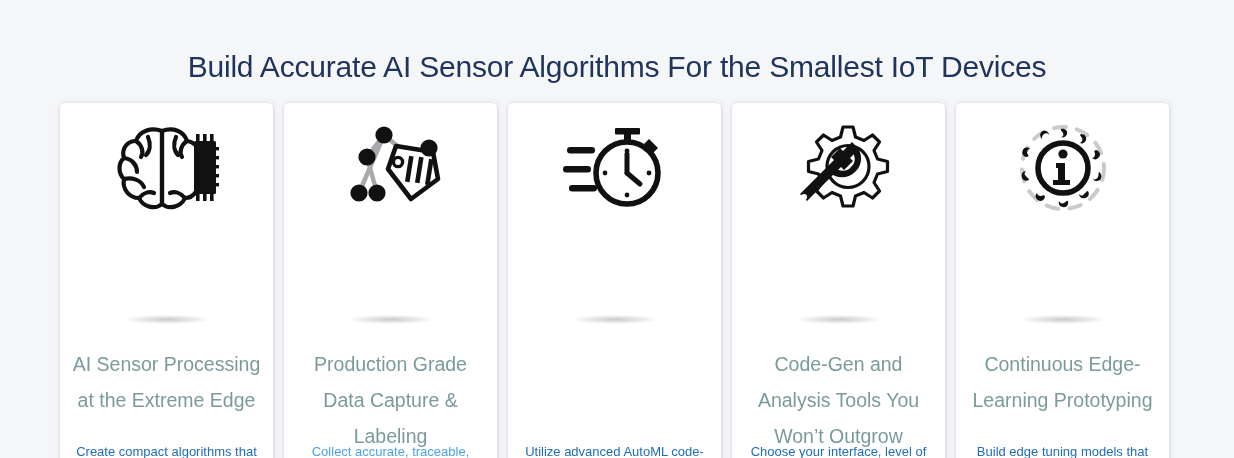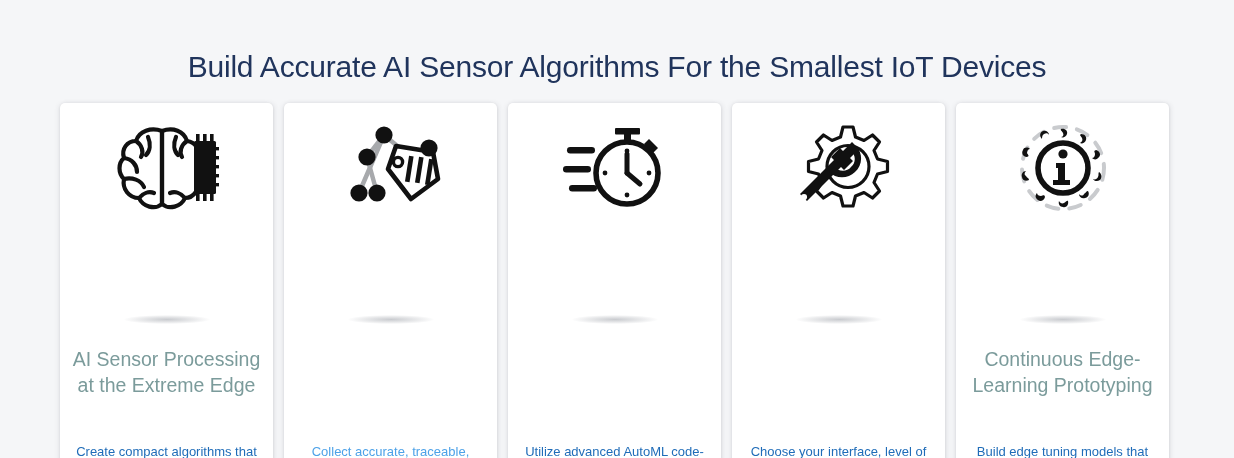--- a/index.html
+++ b/index.html
@@ -72,21 +72,21 @@
     border-radius: 50%;
     background: radial-gradient(ellipse at center, rgba(120,125,135,0.40) 0%, rgba(120,125,135,0.14) 48%, rgba(120,125,135,0) 72%);
   }
   .card-heading {
     position: absolute;
     top: 243px;
     left: 12px;
     width: 189px;
     text-align: center;
     font-size: 19.5px;
-    line-height: 26px;
+    line-height: 36px;
     font-weight: 400;
     color: #7b9b9b;
   }
   .card-body {
     position: absolute;
     top: 338px;
     left: 12px;
     width: 189px;
     text-align: center;
     font-size: 13px;
@@ -162,20 +162,21 @@
           <g fill="#111">
             <circle cx="45" cy="14" r="8.6"></circle>
             <circle cx="28" cy="36" r="8.6"></circle>
             <circle cx="20" cy="72" r="8.6"></circle>
             <circle cx="38" cy="72" r="8.6"></circle>
             <circle cx="90" cy="27" r="8.6"></circle>
           </g>
         </svg>
       </div>
       <div class="icon-shadow"></div>
+      <div class="card-heading">Production Grade Data Capture &amp; Labeling</div>
       <div class="card-body" style="color:#4da2e8">Collect accurate, traceable, version controlled datasets</div>
     </div>
 
     <div class="card">
       <div class="icon-wrap">
         <svg width="104" height="96" viewBox="0 0 104 96">
           <g fill="#111">
             <rect x="4" y="26" width="28" height="6.4" rx="3.2"></rect>
             <rect x="0" y="45" width="28" height="6.4" rx="3.2"></rect>
             <rect x="6" y="64" width="28" height="6.4" rx="3.2"></rect>
@@ -208,20 +209,21 @@
       <div class="icon-wrap">
         <svg width="104" height="96" viewBox="0 0 104 96">
           <path d="M56 6 L66 6 L68.5 16 L77 19.5 L85.5 14 L92.5 21 L87 29.5 L90.5 38 L100.5 40.5 L100.5 50.5 L90.5 53 L87 61.5 L92.5 70 L85.5 77 L77 71.5 L68.5 75 L66 85 L56 85 L53.5 75 L45 71.5 L36.5 77 L29.5 70 L35 61.5 L31.5 53 L21.5 50.5 L21.5 40.5 L31.5 38 L35 29.5 L29.5 21 L36.5 14 L45 19.5 L53.5 16 Z" fill="#fff" stroke="#111" stroke-width="3.2" stroke-linejoin="round"></path>
           <circle cx="61" cy="45.5" r="21" fill="#fff" stroke="#111" stroke-width="3.2"></circle>
           <path d="M72 28 L63 37 L66 40 L57 49 L54 46 L20 80 L13 73 L47 39 L44 36 L53 27 L56 30 L65 21 Z" fill="#111"></path>
           <path d="M69 25 C76 32, 76 44, 68 51 C61 58, 49 58, 42 51 L47 46 C52 51, 60 51, 64 46 C69 42, 69 34, 64 30 Z" fill="#111"></path>
           <circle cx="17" cy="76" r="3.1" fill="#fff"></circle>
         </svg>
       </div>
       <div class="icon-shadow"></div>
+      <div class="card-heading">Code-Gen and Analysis Tools You Won’t Outgrow</div>
       <div class="card-body" style="color:#1f6cb8">Choose your interface, level of AI expertise, and retain full access to every aspect of your algorithm</div>
     </div>
 
     <div class="card">
       <div class="icon-wrap">
         <svg width="104" height="96" viewBox="0 0 104 96">
           <circle cx="52" cy="47" r="41" fill="none" stroke="#c9cbce" stroke-width="4" stroke-dasharray="12 11" stroke-linecap="round"></circle>
           <g fill="#111">
             <path d="M50 8 c4 -1 7 2 6 5 c-1 3 -4 4 -6 3 c2 0 3 -2 2 -4 c-1 -2 -3 -3 -2 -4 Z"></path>
             <path d="M70 13 c4 0 6 3 5 6 c-1 3 -4 4 -6 3 c2 -1 3 -3 2 -5 c-1 -2 -3 -3 -1 -4 Z"></path>

